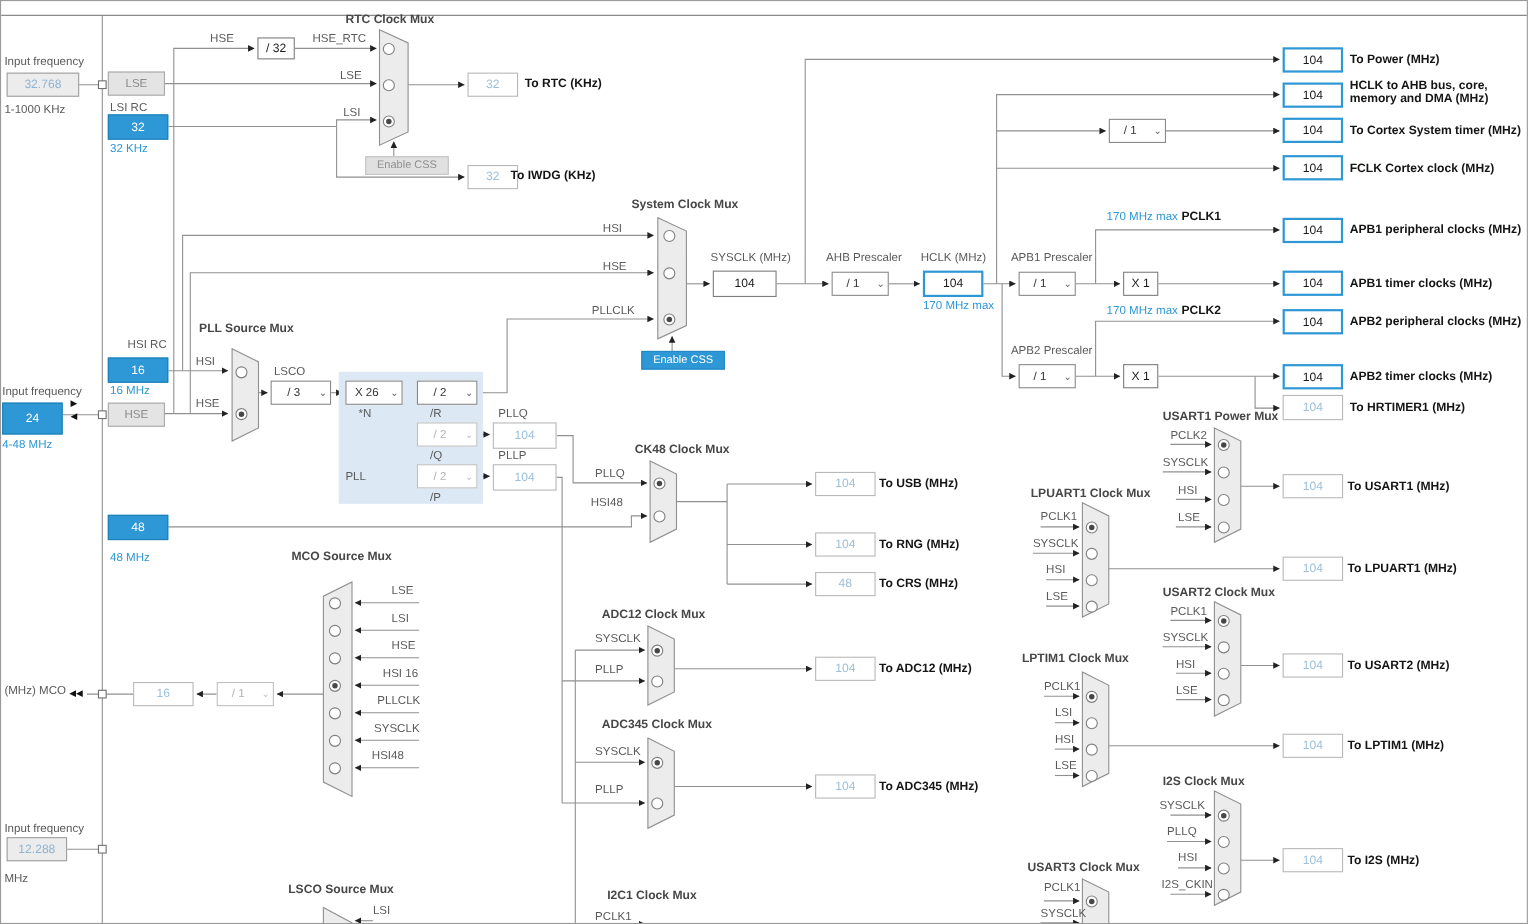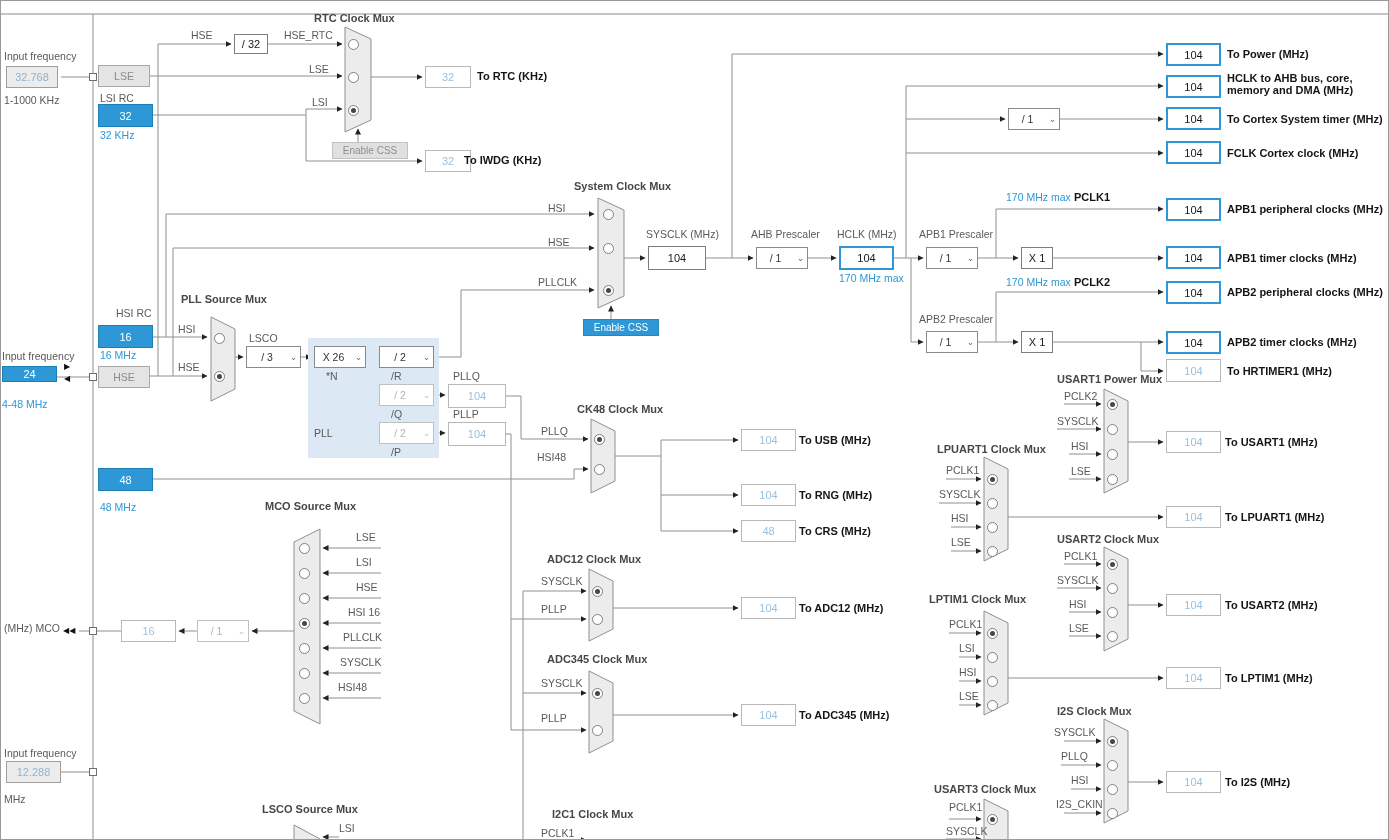--- a/index.html
+++ b/index.html
@@ -180,34 +180,34 @@
       <rect x="88.5" y="72.5" width="7" height="7"></rect>
       <rect x="88.5" y="372.5" width="7" height="7"></rect>
       <rect x="88.5" y="626.5" width="7" height="7"></rect>
       <rect x="88.5" y="767.5" width="7" height="7"></rect>
     </g>
   </svg>
 
   <div class="pllpanel" style="left:307px;top:337px;width:131px;height:120px"></div>
 
   <div class="lbl" style="left:3px;top:49px">Input frequency</div>
-  <div class="box inp" style="left:5px;top:65px;width:52px;height:22px">32.768</div>
+  <div class="box inp" style="left:5px;top:65px;width:66px;height:22px">32.768</div>
   <div class="lbl" style="left:3px;top:93px">1-1000 KHz</div>
   <div class="btn" style="left:97px;top:64px;width:52px;height:22px">LSE</div>
 
   <div class="lbl" style="left:99px;top:91px">LSI RC</div>
   <div class="box src" style="left:97px;top:103px;width:55px;height:23px">32</div>
   <div class="blue" style="left:99px;top:128px">32 KHz</div>
 
   <div class="lbl" style="left:115px;top:306px">HSI RC</div>
   <div class="box src" style="left:97px;top:324px;width:55px;height:23px">16</div>
   <div class="blue" style="left:99px;top:348px">16 MHz</div>
 
   <div class="lbl" style="left:1px;top:349px">Input frequency</div>
-  <div class="box src" style="left:1px;top:365px;width:55px;height:16px">24</div>
+  <div class="box src" style="left:1px;top:365px;width:55px;height:29px">24</div>
   <div class="blue" style="left:1px;top:397px">4-48 MHz</div>
   <div class="btn" style="left:97px;top:365px;width:52px;height:22px">HSE</div>
   <div class="arrglyph" style="left:63px;top:362px">▶</div>
   <div class="arrglyph" style="left:63px;top:374px">◀</div>
 
   <div class="lbl" style="left:99px;top:471px">HSI48 RC</div>
   <div class="box src" style="left:97px;top:467px;width:55px;height:23px">48</div>
   <div class="blue" style="left:99px;top:500px">48 MHz</div>
 
   <div class="lbl" style="left:3px;top:746px">Input frequency</div>

